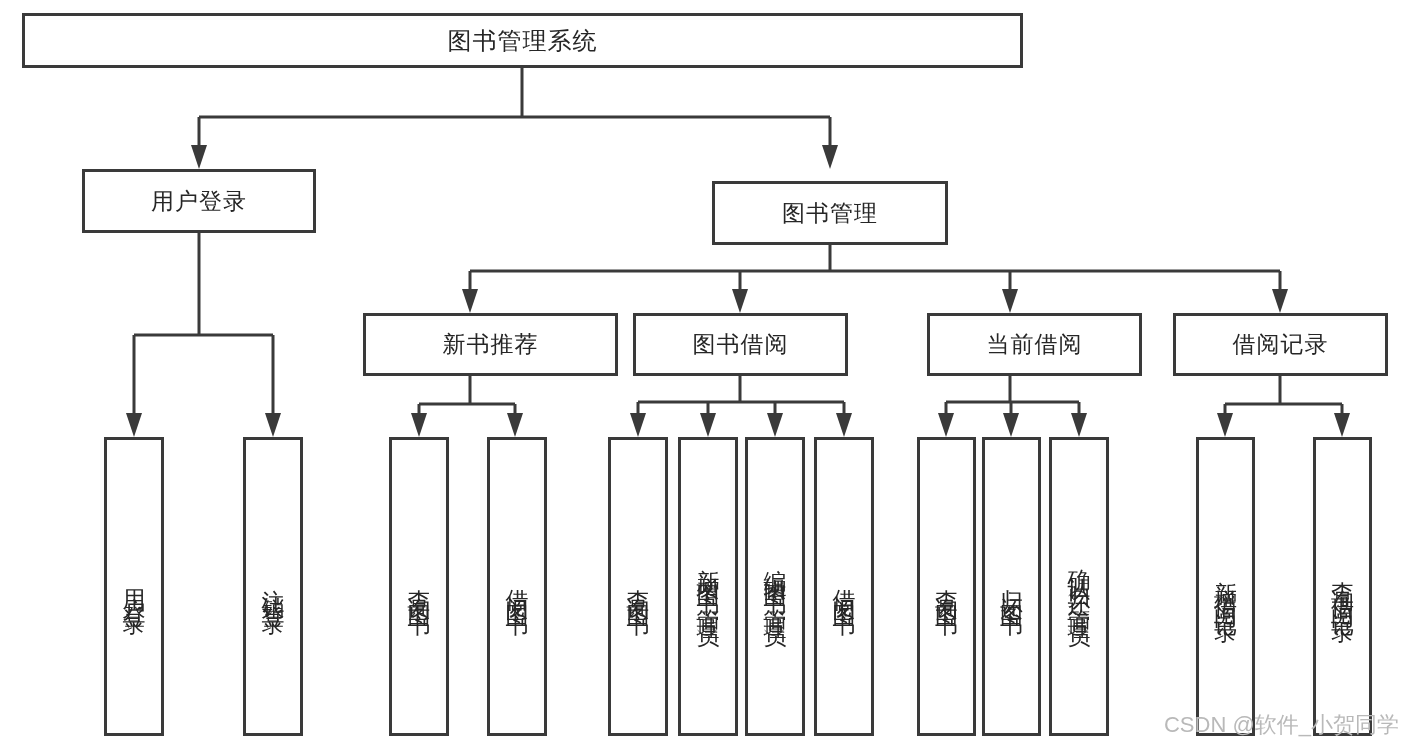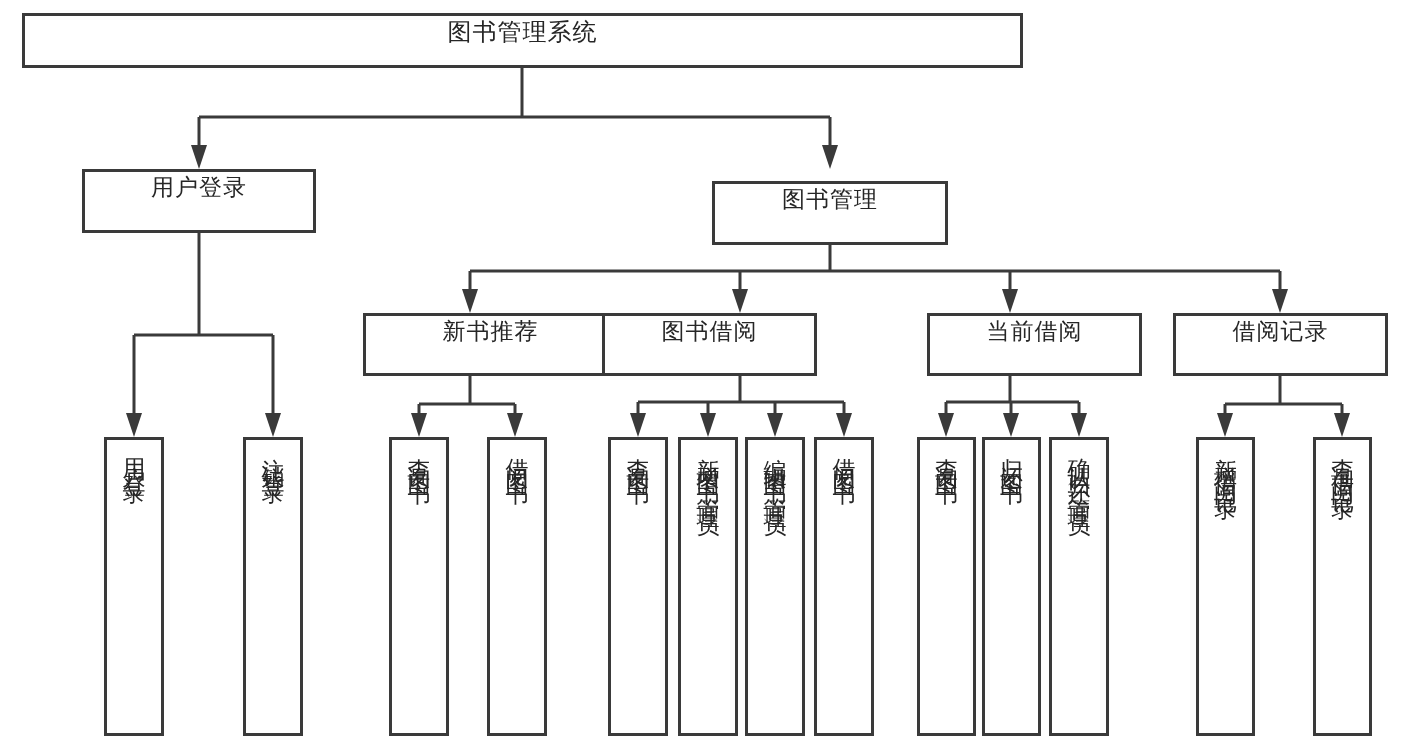--- a/index.html
+++ b/index.html
@@ -20,20 +20,21 @@
     left: 0;
     top: 0;
     z-index: 1;
   }
   .box {
     position: absolute;
     box-sizing: border-box;
     background: #ffffff;
     border: 3px solid #3a3a3a;
     display: flex;
+    align-items: center;
     justify-content: center;
     z-index: 2;
     color: #262626;
   }
   .hlabel {
     font-size: 23px;
     letter-spacing: 1px;
     white-space: nowrap;
   }
   .root .hlabel { font-size: 24px; }
@@ -110,21 +111,21 @@
   <div class="box" style="left:82px; top:169px; width:234px; height:64px;">
     <span class="hlabel">用户登录</span>
   </div>
   <div class="box" style="left:712px; top:169px; width:236px; height:64px;margin-top:12px;">
     <span class="hlabel">图书管理</span>
   </div>
 
   <div class="box" style="left:363px; top:313px; width:255px; height:63px;">
     <span class="hlabel">新书推荐</span>
   </div>
-  <div class="box" style="left:602px; top:313px; width:215px; height:63px;">
+  <div class="box" style="left:633px; top:313px; width:215px; height:63px;">
     <span class="hlabel">图书借阅</span>
   </div>
   <div class="box" style="left:903px; top:313px; width:215px; height:63px;margin-left:24px;">
     <span class="hlabel">当前借阅</span>
   </div>
   <div class="box" style="left:1173px; top:313px; width:215px; height:63px;">
     <span class="hlabel">借阅记录</span>
   </div>
 
   <div class="box" style="left:104px; top:437px; width:60px; height:299px;">
@@ -164,14 +165,15 @@
     <span class="vlabel">确认归还（管理员）</span>
   </div>
 
   <div class="box" style="left:1196px; top:437px; width:59px; height:299px;">
     <span class="vlabel">新增借阅记录</span>
   </div>
   <div class="box" style="left:1313px; top:437px; width:59px; height:299px;">
     <span class="vlabel">查询借阅记录</span>
   </div>
 
+  <div class="watermark">CSDN @软件_小贺同学</div>
 
 </div>
 
 </body></html>

